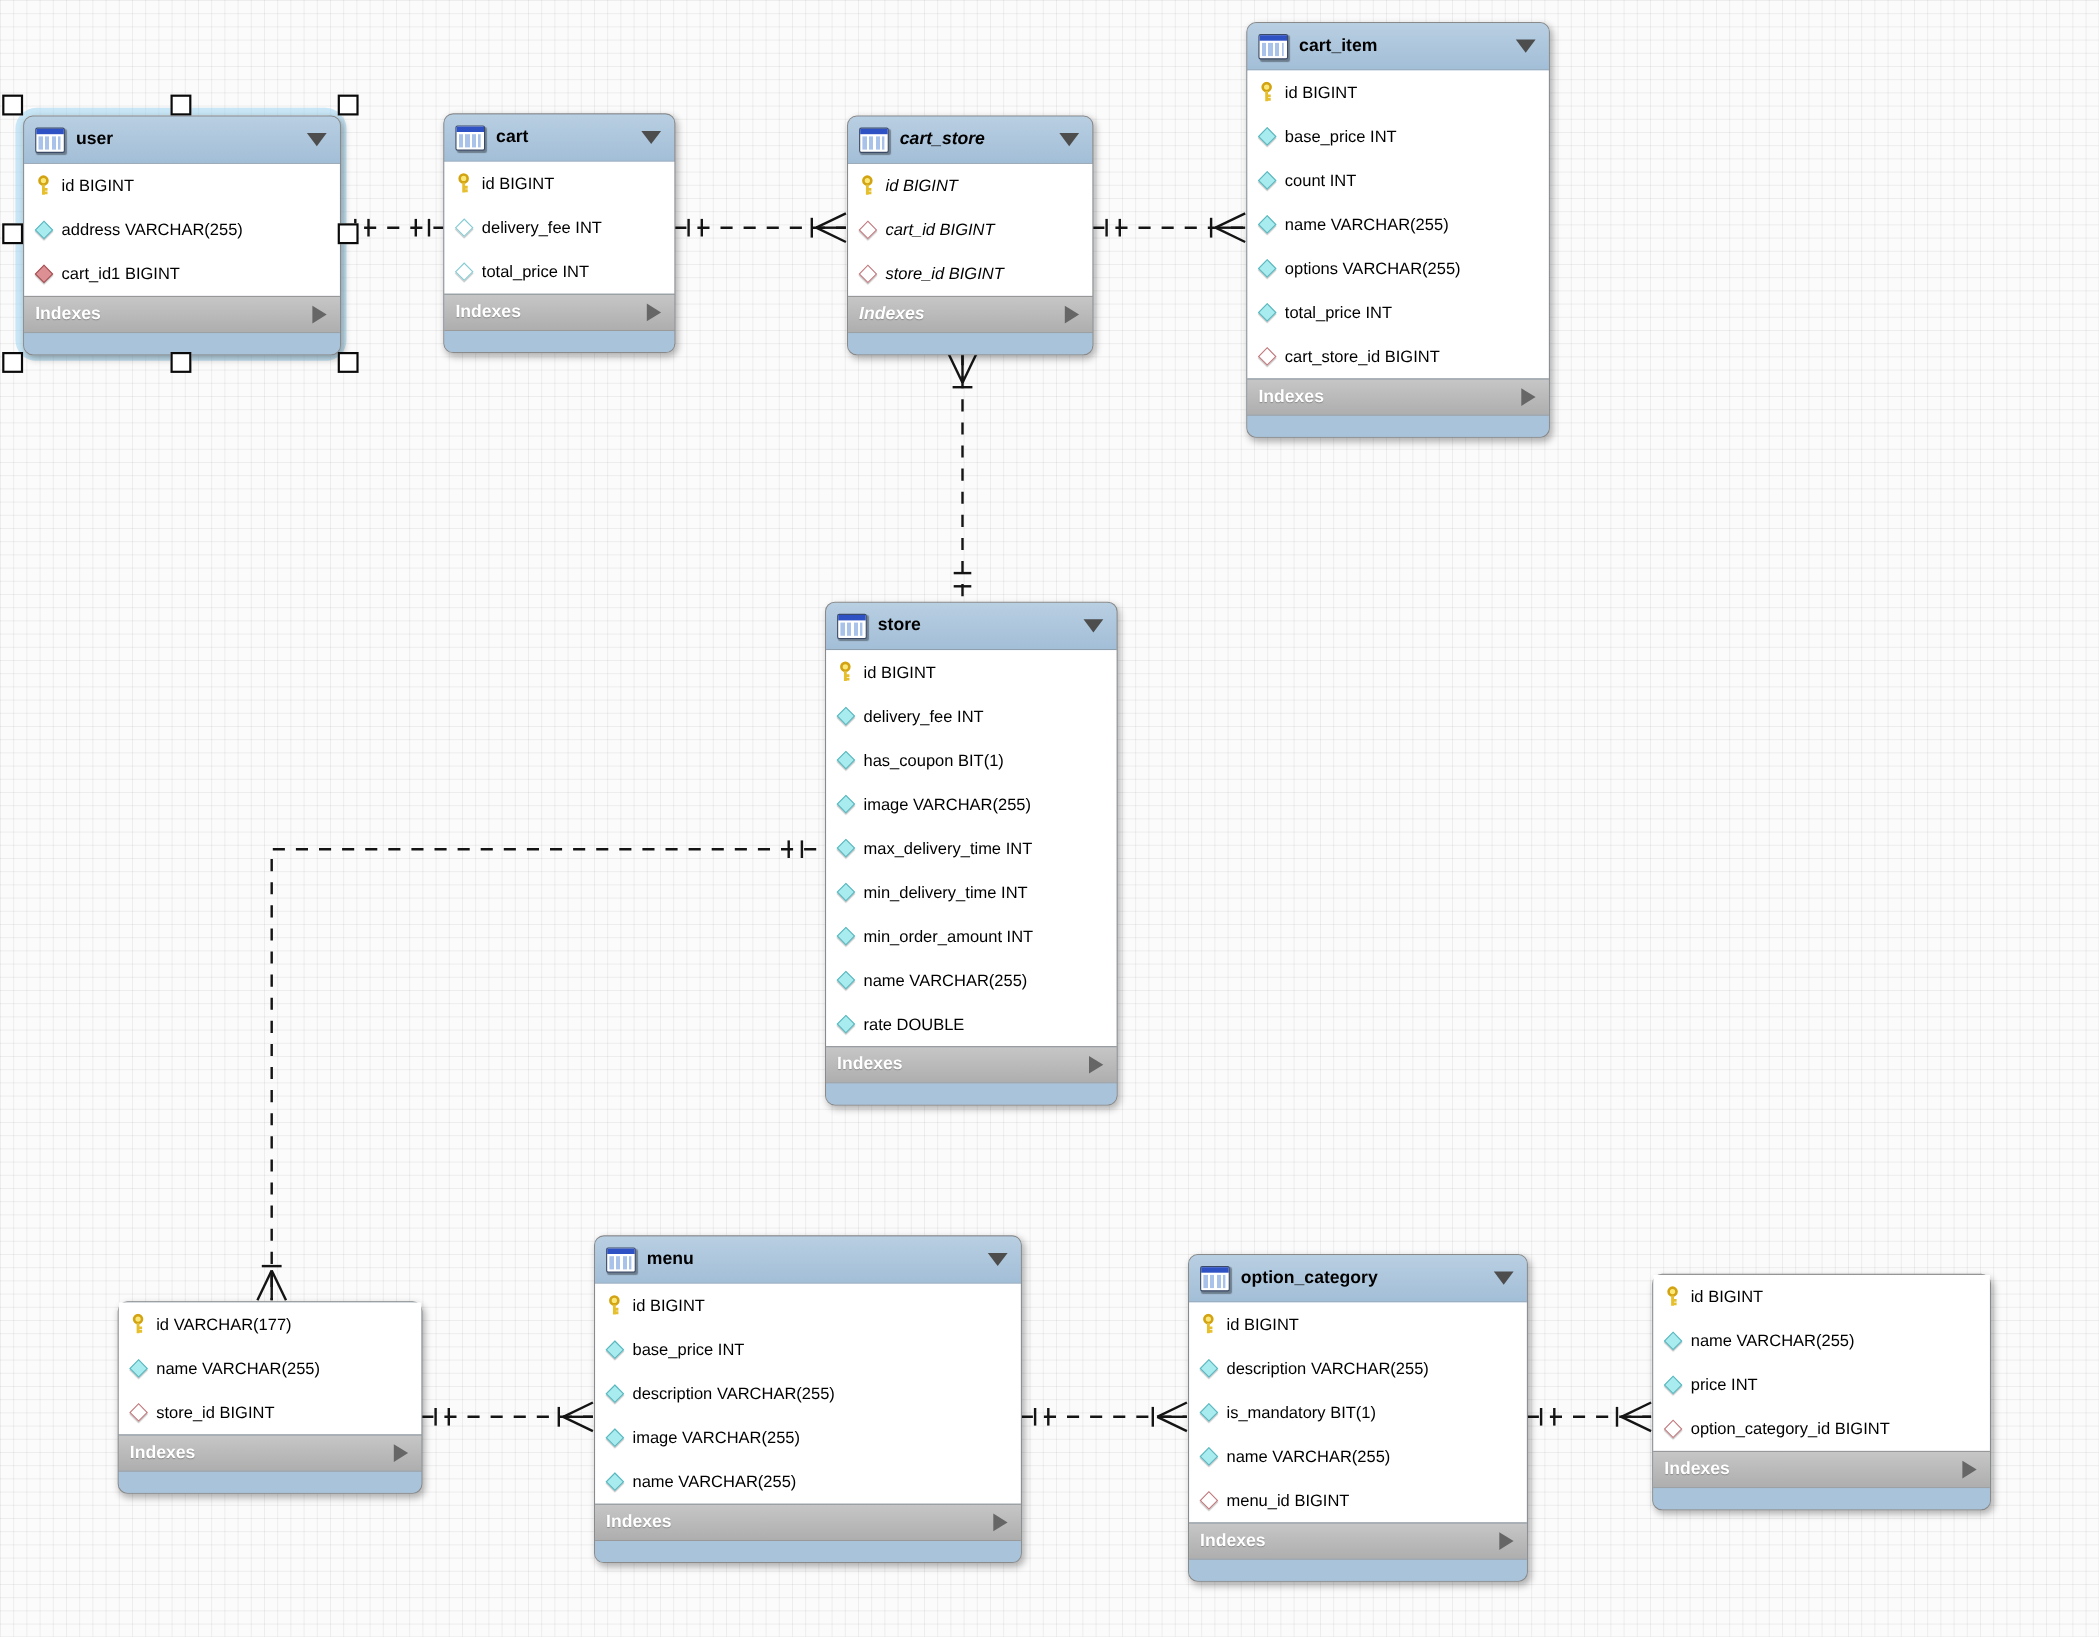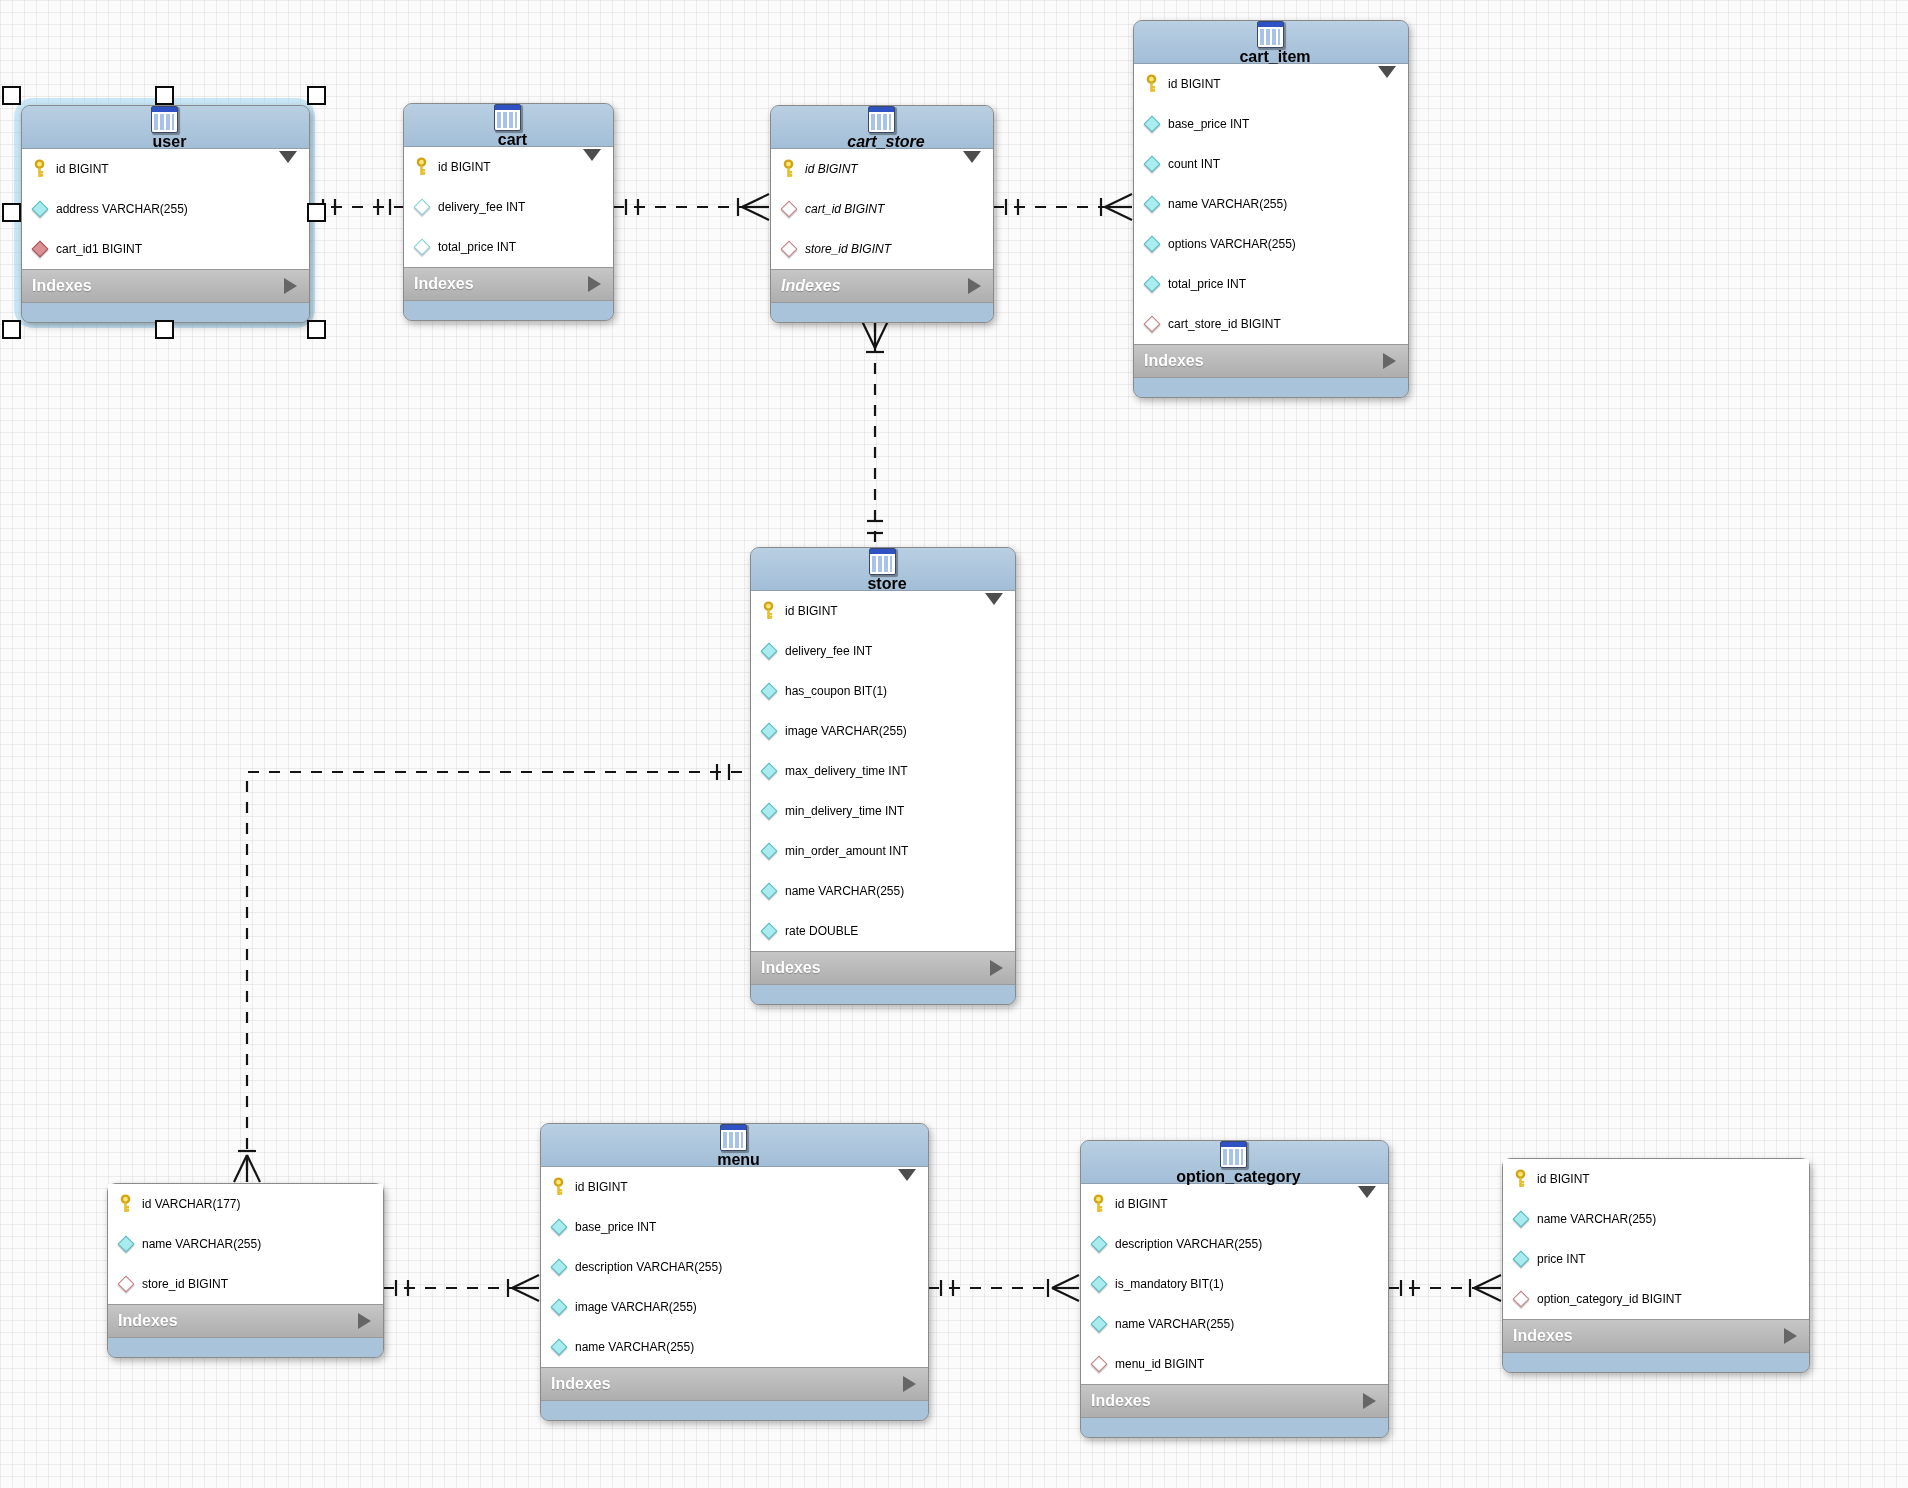--- a/index.html
+++ b/index.html
@@ -20,42 +20,41 @@
     border:1px solid #8a8a8a;border-radius:9px;
     background:#a9c3da;
     box-shadow:2px 3px 7px rgba(0,0,0,0.3);
   }
   .tbl-header{
     height:42px;display:flex;align-items:center;
     padding:0 12px 0 10px;
     background:linear-gradient(#b9cfe2,#a2bed7);
     border-radius:8px 8px 0 0;
     border-bottom:1px solid #8f9fae;
-    flex-direction:column;
   }
   .tbl-title{font-size:16px;font-weight:700;color:#000;margin-left:10px;white-space:nowrap;}
   .tblicon{
     width:25px;height:21px;flex:0 0 25px;position:relative;
     background:#fff;border:1px solid #3a4a66;border-radius:2px;
     box-shadow:1.5px 1.5px 1px rgba(0,0,0,0.35);
   }
   .tblicon::before{content:'';position:absolute;left:0;right:0;top:0;height:5px;background:#2e52c4;}
   .tblicon::after{
     content:'';position:absolute;left:2px;right:3px;top:7px;bottom:2px;
     background:repeating-linear-gradient(90deg,#a9c2ea 0 4px,#ffffff 4px 6px);
   }
   .tri-down{
     width:0;height:0;margin-left:auto;
     border-left:9px solid transparent;border-right:9px solid transparent;
     border-top:12px solid #4d4d4d;
   }
   .tbl-body{background:#ffffff;}
   .col-row{height:40px;display:flex;align-items:center;padding-left:9px;white-space:nowrap;overflow:hidden;}
   .col-ico{width:17px;flex:0 0 17px;display:flex;align-items:center;justify-content:center;}
-  .col-text{margin-left:8px;font-size:12px;color:#000;}
+  .col-text{margin-left:8px;font-size:15px;color:#000;}
   .dia{width:10px;height:10px;transform:rotate(45deg);border:1.5px solid;box-shadow:1px 1px 1px rgba(0,0,0,0.25);}
   .dia.cyan{background:#a8ecef;border-color:#5cb6be;}
   .dia.cyan-hollow{background:#ffffff;border-color:#86ccd4;}
   .dia.red{background:#dd9093;border-color:#a35156;}
   .dia.red-hollow{background:#ffffff;border-color:#c1777c;}
   .idx{
     height:32px;display:flex;align-items:center;
     padding:0 12px 0 10px;
     background:linear-gradient(#c6c6c6,#aeaeae);
     border-top:1px solid #989898;border-bottom:1px solid #9a9a9a;

